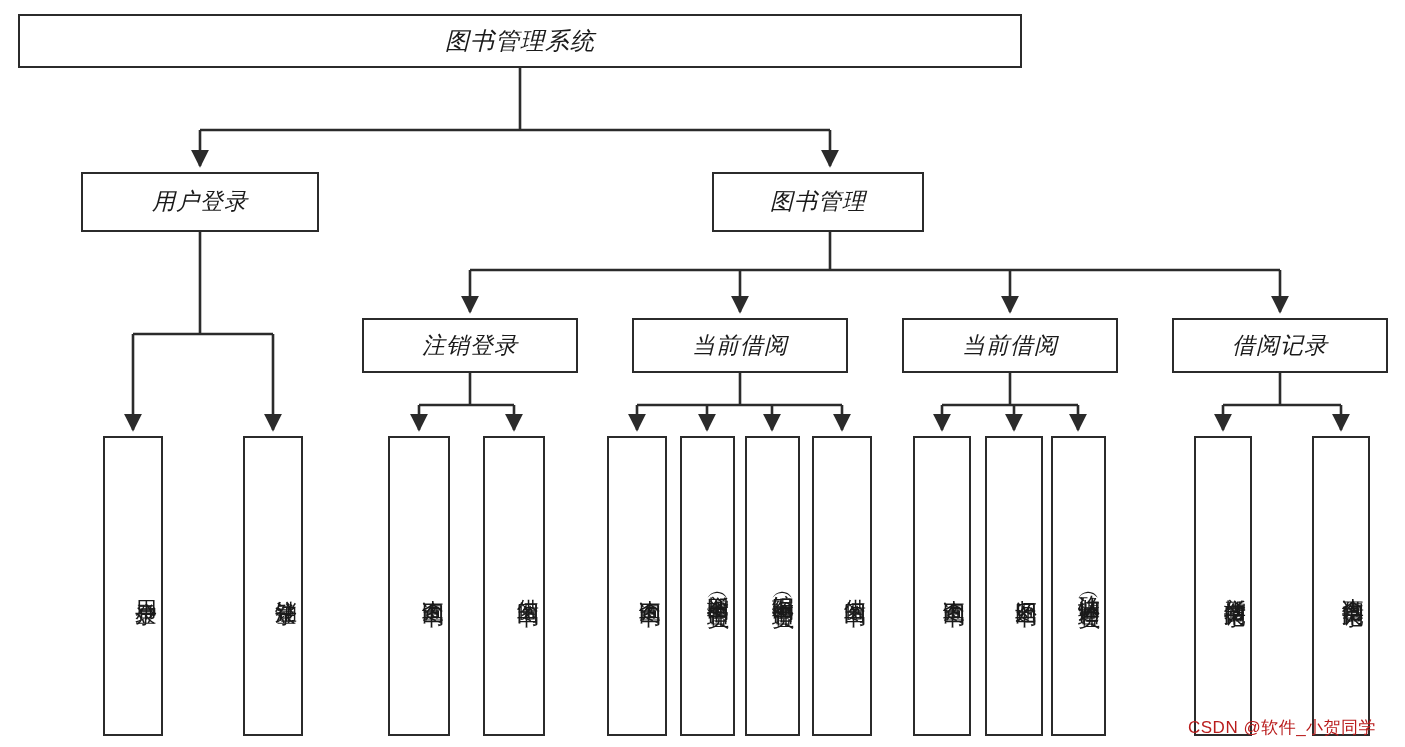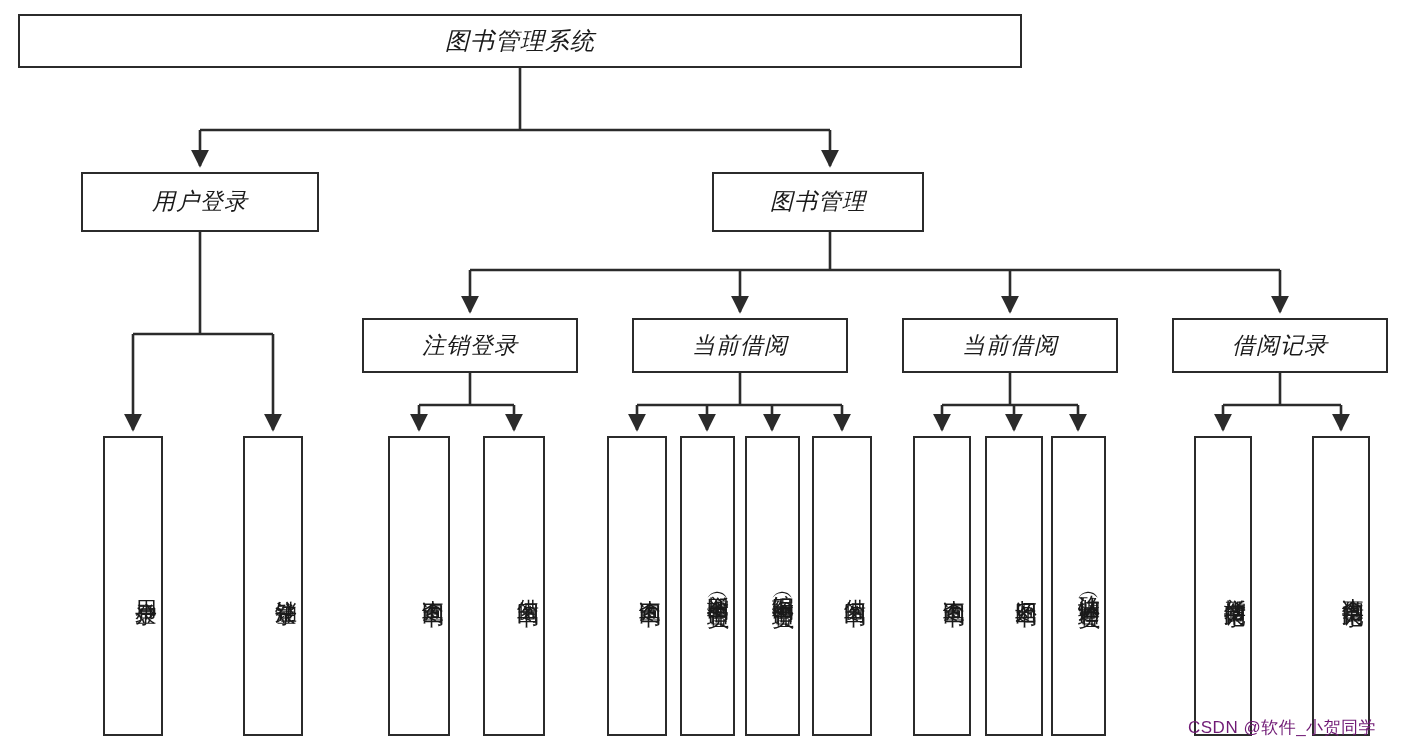--- a/index.html
+++ b/index.html
@@ -197,15 +197,15 @@
     <span class="label">确认归还（管理员）</span>
   </div>
 
   <div class="node vert" style="left: 1194px; top: 436px; width: 58px; height: 300px; border-color: rgb(43, 43, 43); background: rgb(255, 255, 255); color: rgb(26, 26, 26);">
     <span class="label">新增借阅记录</span>
   </div>
   <div class="node vert" style="left: 1312px; top: 436px; width: 58px; height: 300px; border-color: rgb(43, 43, 43); background: rgb(255, 255, 255); color: rgb(26, 26, 26);">
     <span class="label">查询借阅记录</span>
   </div>
 
-  <div class="watermark" style="left: 1188px; top: 716px; color: #701a75;">CSDN @软件_小贺同学</div>
+  <div class="watermark" style="left: 1188px; top: 716px; color: #b91c1c;">CSDN @软件_小贺同学</div>
 
 </div>
 
 </body></html>

